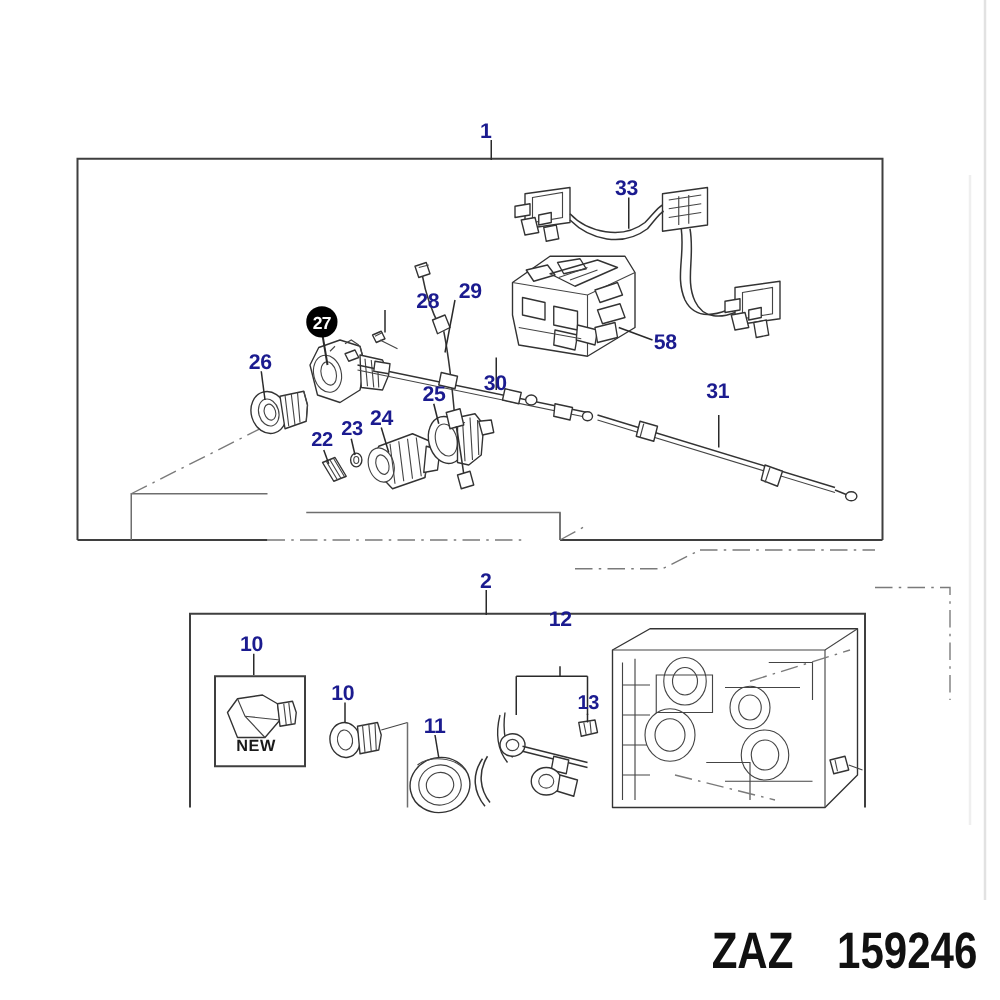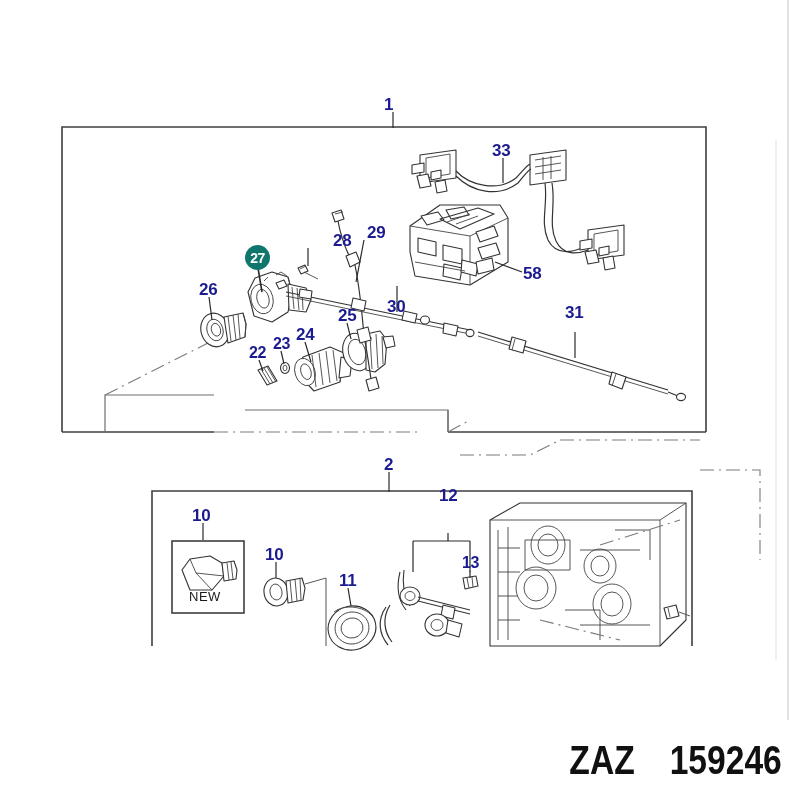--- a/index.html
+++ b/index.html
@@ -30,30 +30,30 @@
     line-height: 1;
     letter-spacing: -0.3px;
     white-space: nowrap;
     user-select: none;
   }
   .callout.sm { font-size: 16px; }
   .newlabel {
     position: absolute;
     color: #1a1a1a;
     font-family: "Liberation Sans", sans-serif;
-    font-weight: normal;
+    font-weight: bold;
     font-size: 13px;
     letter-spacing: 0.5px;
     white-space: nowrap;
   }
   .hl-badge {
     position: absolute;
     width: 25px; height: 25px;
     border-radius: 50%;
-    background: #0f766e;
+    background: #000000;
     color: #ffffff;
     font-family: "Liberation Sans", sans-serif;
     font-weight: bold;
     font-size: 14px;
     display: flex;
     align-items: center;
     justify-content: center;
     letter-spacing: -0.5px;
   }
   #footer {

